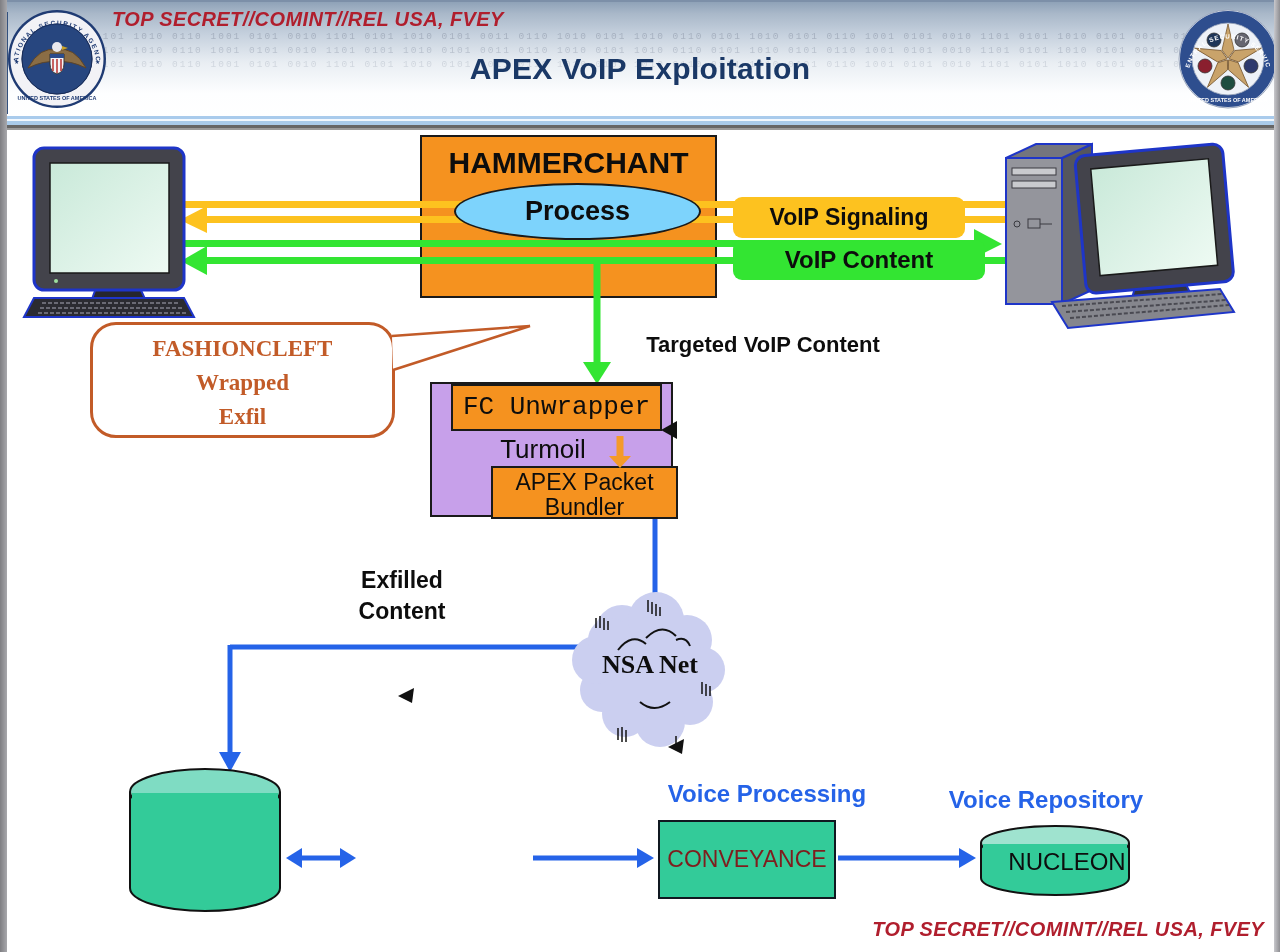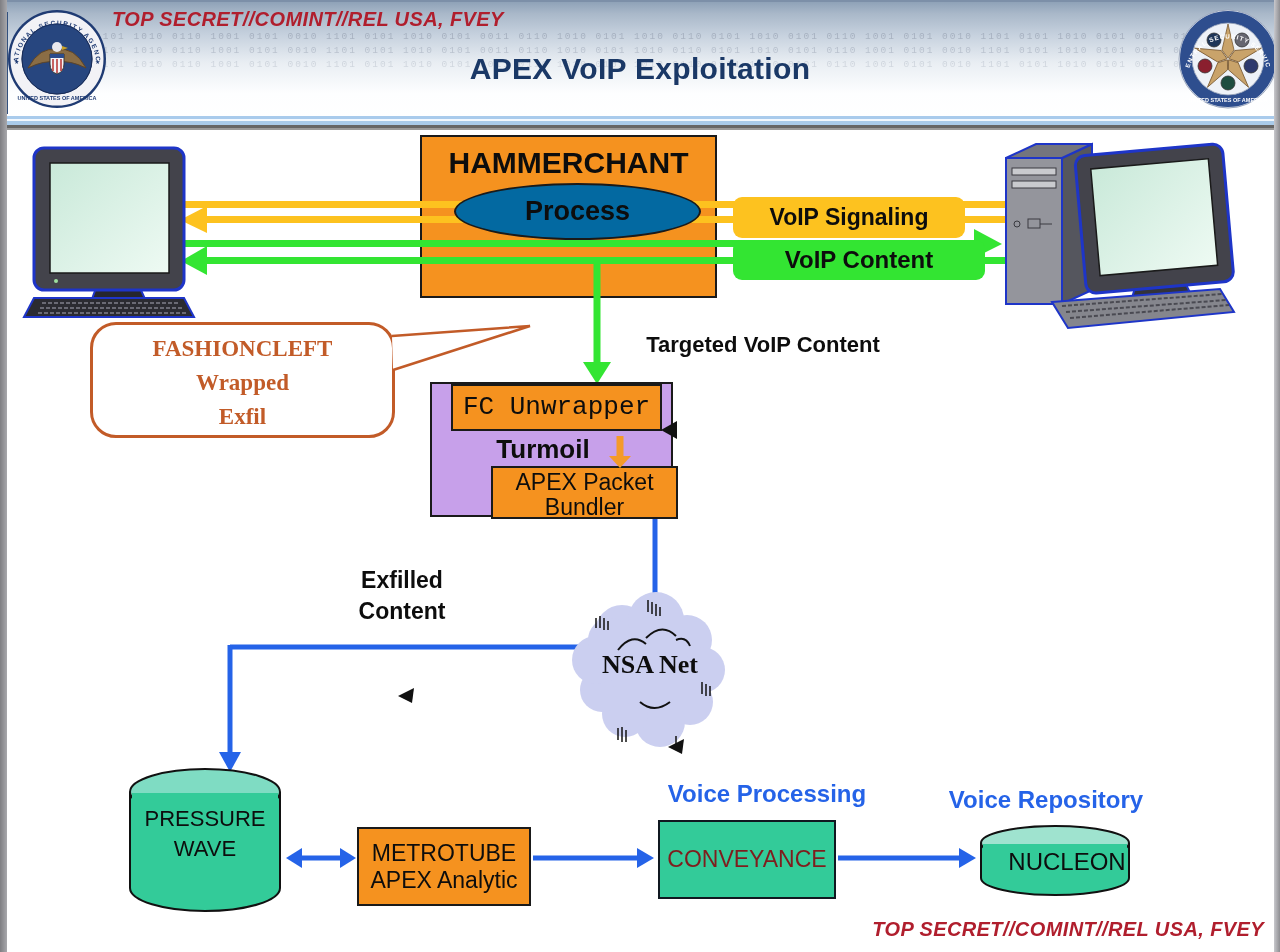--- a/index.html
+++ b/index.html
@@ -27,38 +27,38 @@
     background:linear-gradient(90deg,#7E7E82,#A8A8AC);}
   .edge-r{position:absolute;right:0;top:0;width:6px;height:952px;z-index:10;
     background:linear-gradient(90deg,#C8C8CC,#8E8E92);}
   
   .svg-base{position:absolute;left:0;top:0;z-index:2;}
   .svg-over{position:absolute;left:0;top:0;z-index:4;}
   
   .hammer{position:absolute;left:420px;top:135px;width:297px;height:163px;z-index:1;
     background:#F5921F;border:2px solid #1a1a1a;box-sizing:border-box;}
   .hammer-title{margin-top:9px;text-align:center;font-size:30px;font-weight:bold;color:#0d0d0d;}
-  .ellipse{position:absolute;left:454px;top:183px;width:247px;height:57px;z-index:3;background:#0369a1;
+  .ellipse{position:absolute;left:454px;top:183px;width:247px;height:57px;z-index:3;background:#7dd3fc;
     border:2px solid #1a1a1a;border-radius:50%;box-sizing:border-box;text-align:center;
     font-size:27px;font-weight:bold;line-height:52px;color:#0d0d0d;}
   .badge{position:absolute;z-index:3;border-radius:9px;text-align:center;font-weight:bold;color:#0d0d0d;}
   .badge.sig{left:733px;top:197px;width:232px;height:41px;background:#FDC21F;font-size:23px;line-height:41px;}
   .badge.con{left:733px;top:240px;width:252px;height:40px;background:#33E532;font-size:24px;line-height:40px;}
   .bubble{position:absolute;left:90px;top:322px;width:305px;height:116px;z-index:3;background:#fff;
     border:3px solid #C25B28;border-radius:26px;box-sizing:border-box;text-align:center;
     font-family:"Liberation Serif",serif;font-weight:bold;font-size:23px;line-height:34px;
     color:#C25B28;padding-top:7px;}
   .purple{position:absolute;left:430px;top:382px;width:243px;height:135px;z-index:3;
     background:#C7A0EA;border:2px solid #1a1a1a;box-sizing:border-box;}
   .obox{position:absolute;z-index:3;background:#F5921F;border:2px solid #1a1a1a;box-sizing:border-box;
     text-align:center;color:#0d0d0d;}
   .fcu{left:451px;top:384px;width:211px;height:47px;font-size:26px;line-height:43px;font-family:Liberation Mono, monospace;}
   .bundler{left:491px;top:466px;width:187px;height:53px;font-size:23px;line-height:25px;padding-top:2px;}
   .turmoil-lb{position:absolute;left:460px;top:434px;width:166px;z-index:3;text-align:center;
-    font-size:26px;color:#0d0d0d;font-weight:bold;}
+    font-size:26px;color:#0d0d0d;}
   .lbl{position:absolute;z-index:5;color:#0d0d0d;font-weight:bold;text-align:center;}
   .targeted{left:628px;top:332px;width:270px;font-size:22px;}
   .exfilled{left:327px;top:565px;width:150px;font-size:23px;line-height:31px;}
   .nsanet{left:586px;top:650px;width:128px;font-family:"Liberation Serif",serif;font-size:26px;z-index:5;}
   .bluelbl{color:#2563E8;font-size:24px;}
   .vproc{left:657px;top:780px;width:220px;}
   .vrepo{left:934px;top:786px;width:224px;}
   .cyl-txt{position:absolute;z-index:3;text-align:center;color:#0d0d0d;font-weight:500;}
   .pwave{left:130px;top:804px;width:150px;font-size:22px;line-height:30px;}
   .nucleon{left:981px;top:848px;width:172px;font-size:24px;}
@@ -280,24 +280,20 @@
   <div class="purple"></div>
   <div class="obox fcu">FC Unwrapper</div>
   <div class="turmoil-lb">Turmoil</div>
   <div class="obox bundler pre">APEX Packet
 Bundler</div>
 
   <div class="lbl exfilled pre">Exfilled
 Content</div>
   <div class="lbl nsanet">NSA Net</div>
 
-  <div class="cyl-txt pwave pre">PRESSURE
-WAVE</div>
-  <div class="obox metro pre">METROTUBE
-APEX Analytic</div>
   <div class="convey">CONVEYANCE</div>
   <div class="lbl bluelbl vrepo">Voice Repository</div>
   <div class="lbl bluelbl vproc">Voice Processing</div>
   <div class="cyl-txt nucleon">NUCLEON</div>
 
   <div class="cls-bot">TOP SECRET//COMINT//REL USA, FVEY</div>
 
   <svg class="svg-over" width="1280" height="952" viewBox="0 0 1280 952">
     <path d="M392 336 L530 326 L393 370" fill="#FFFFFF" stroke="#C25B28" stroke-width="2.5"></path>
     <g fill="#F49A2A">

